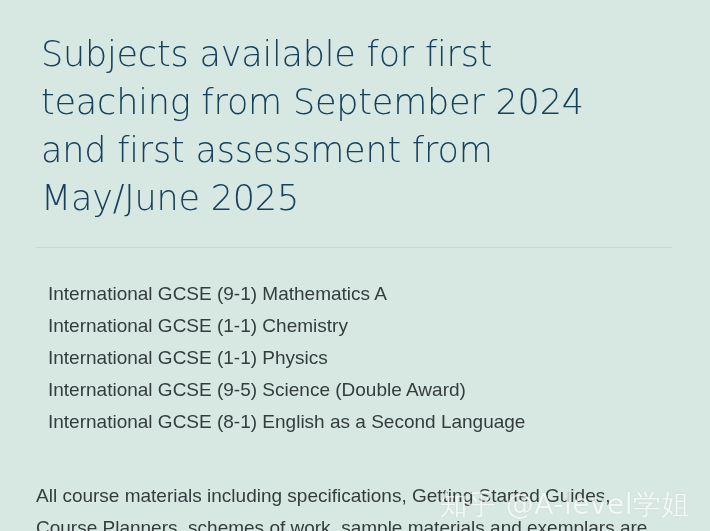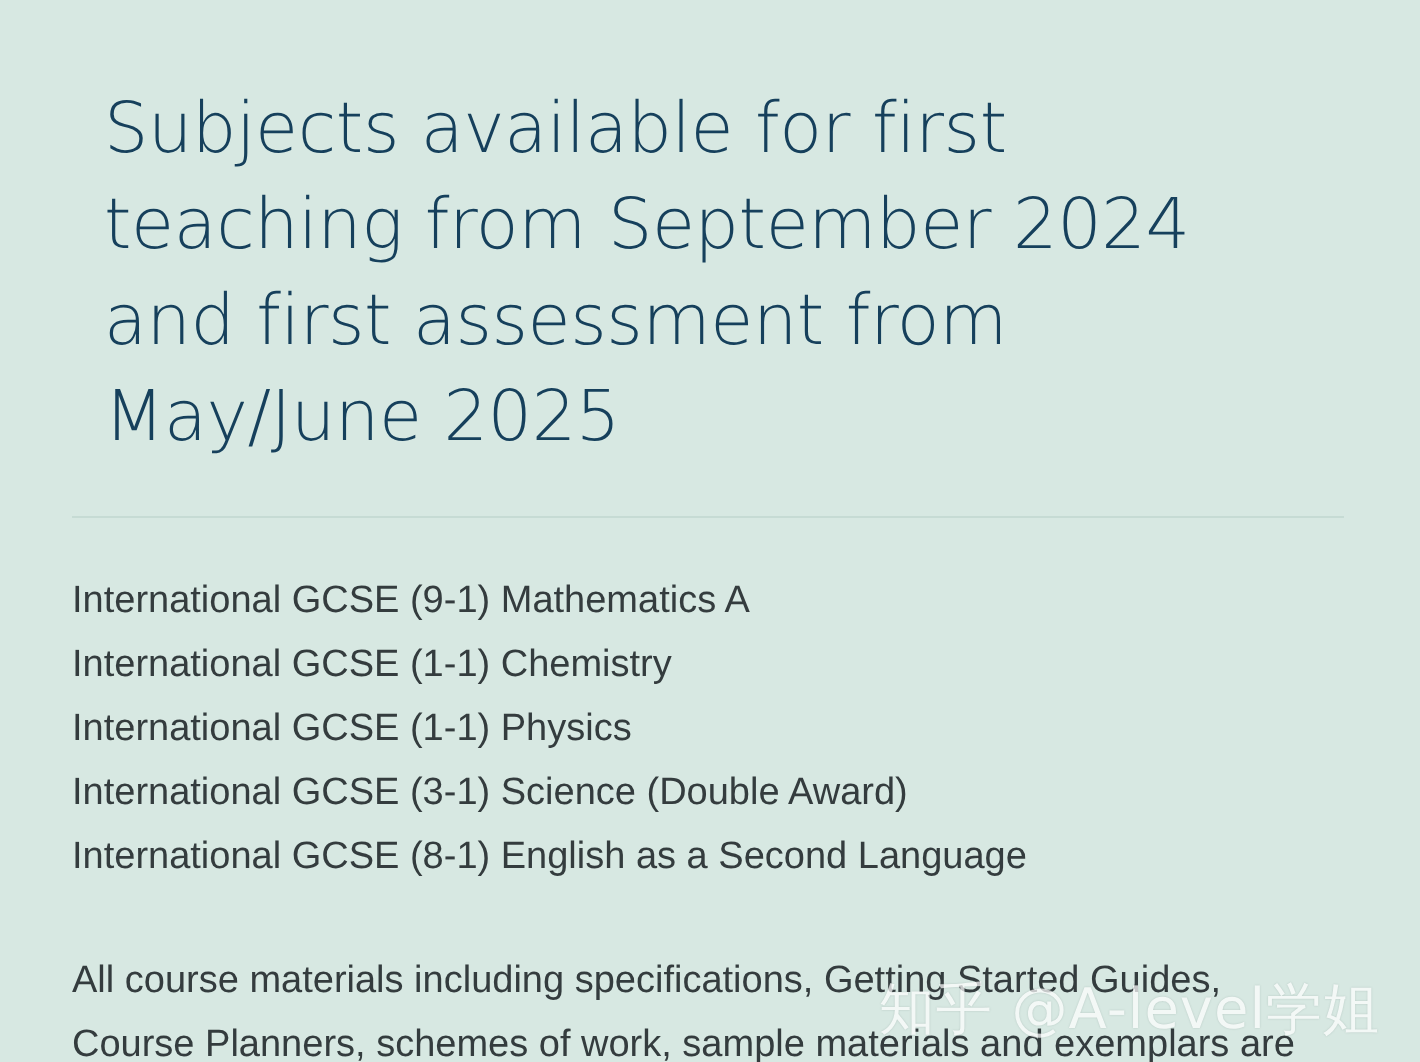--- a/index.html
+++ b/index.html
@@ -20,41 +20,41 @@
     background: #d7e8e2;
     box-sizing: border-box;
   }
   .content {
     position: absolute;
     left: 36px;
     top: 0;
     width: 636px;
   }
   .page-title {
-    margin: 16px;
+    margin: 5px;
     padding-top: 25px;
     font-size: 35px;
     line-height: 48px;
     font-weight: 300;
     letter-spacing: -0.2px;
     color: #16405c;
     max-width: 600px;
     font-family: "DejaVu Sans", "Liberation Sans", sans-serif;
     font-stretch: semi-condensed;
   }
   .divider {
     margin-top: 25px;
     width: 636px;
     height: 1px;
     background: #c6dbd4;
     border: 0;
   }
   .subject-list {
     list-style: none;
-    margin: 0;
+    margin: 12px;
     padding: 0;
     padding-top: 18px;
   }
   .subject-list li {
     font-size: 19px;
     line-height: 32px;
     color: #343c3e;
     white-space: nowrap;
   }
   .note {
@@ -86,21 +86,21 @@
   <div class="content">
 
     <h1 class="page-title">Subjects available for first teaching from September 2024 and first assessment from May/June 2025</h1>
 
     <hr class="divider">
 
     <ul class="subject-list">
       <li>International GCSE (9-1) Mathematics A</li>
       <li>International GCSE (1-1) Chemistry</li>
       <li>International GCSE (1-1) Physics</li>
-      <li>International GCSE (3-1) Science (Double Award)</li>
+      <li>International GCSE (9-5) Science (Double Award)</li>
       <li>International GCSE (8-1) English as a Second Language</li>
     </ul>
 
     <p class="note">All course materials including specifications, Getting Started Guides, Course Planners, schemes of work, sample materials and exemplars are available now.</p>
 
   </div>
 
   <div class="watermark">知乎 @A-level学姐</div>
 </div>
 

